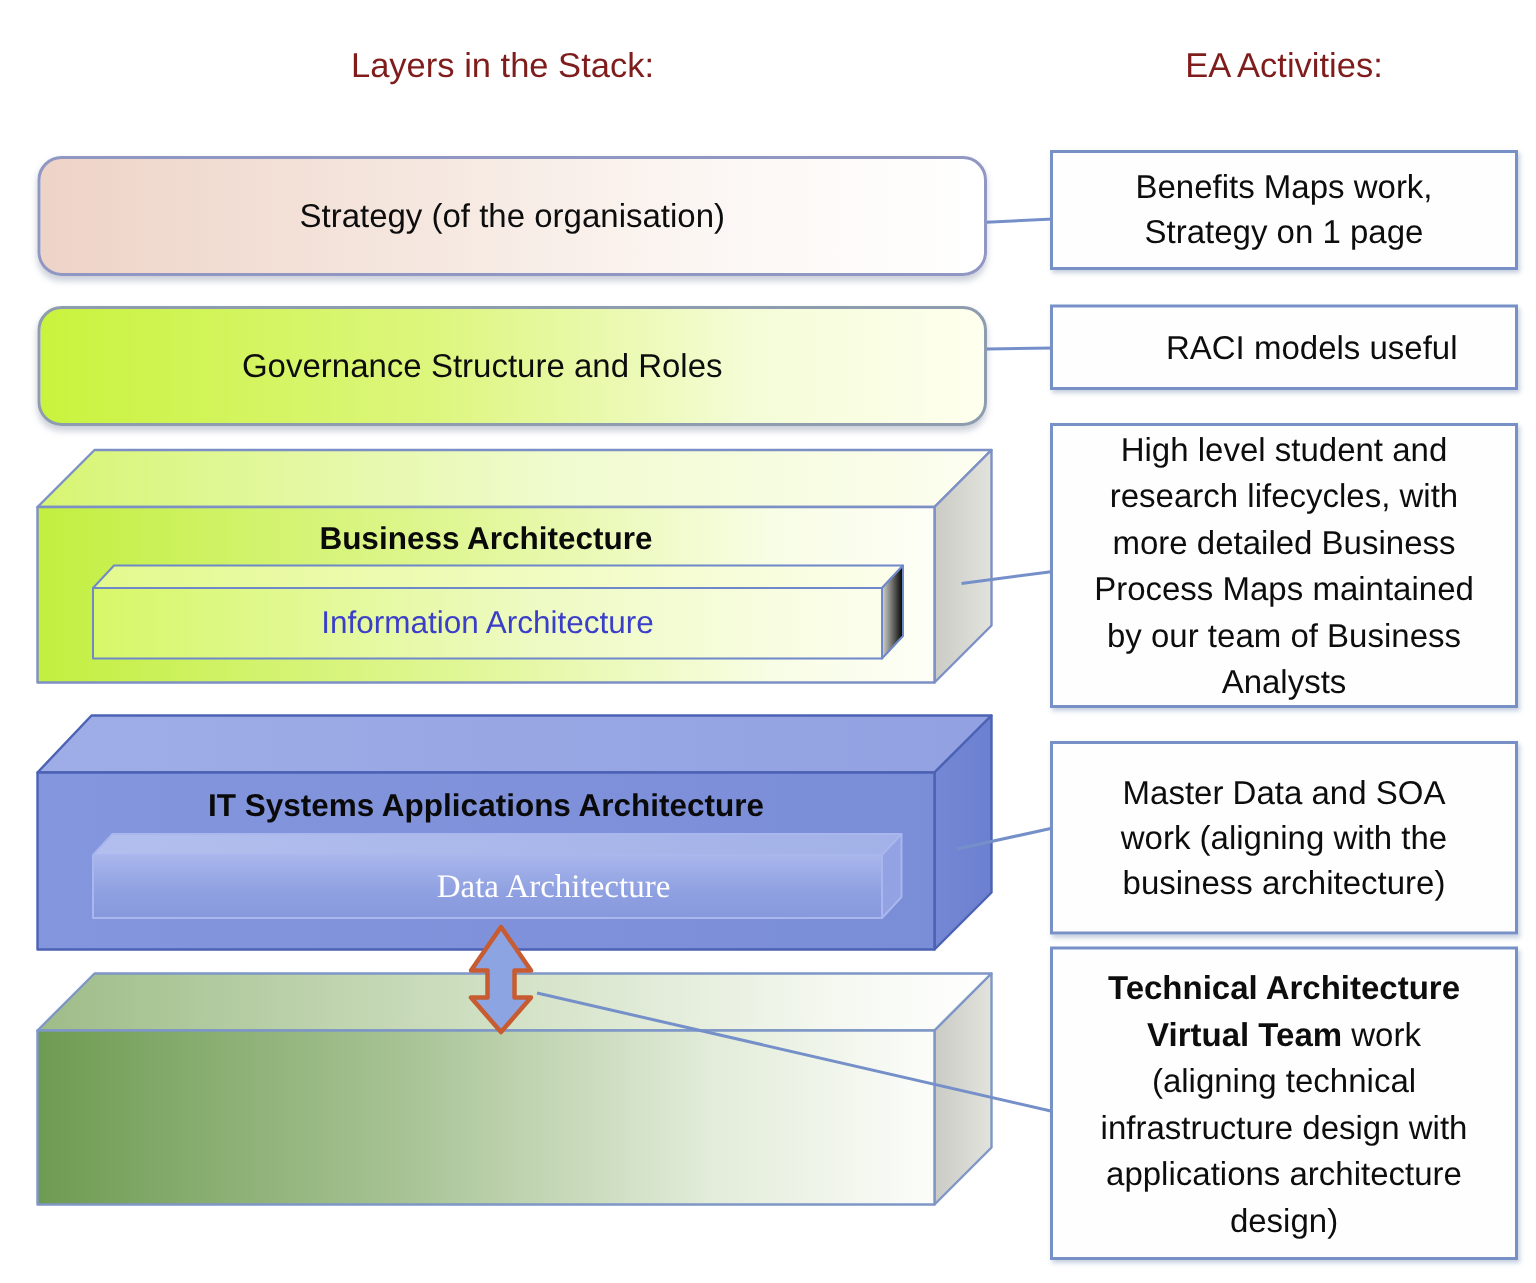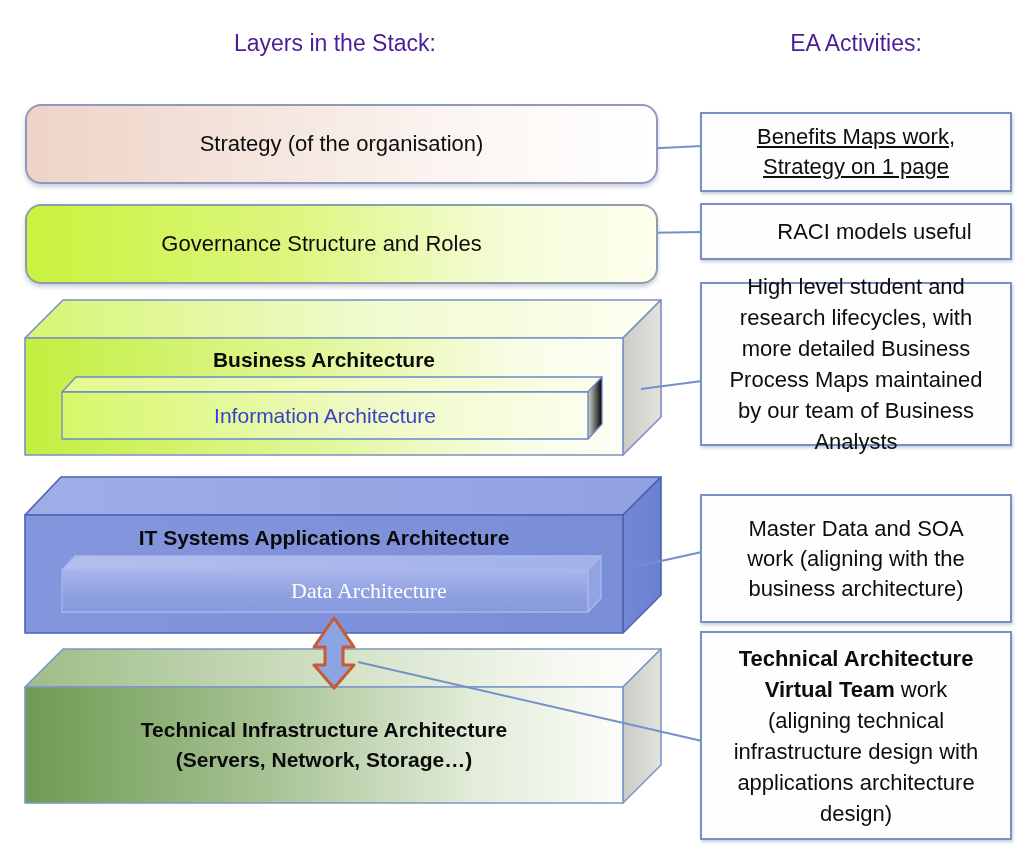--- a/index.html
+++ b/index.html
@@ -2,21 +2,21 @@
 <html><head>
 <meta charset="utf-8">
 <style>
   html,body { margin:0; padding:0; background:#ffffff; }
   #canvas {
     position:relative; width:1024px; height:855px; overflow:hidden;
     background:#ffffff; font-family:"Liberation Sans", sans-serif; color:#111;
   }
   .abs { position:absolute; }
   .center-flex { display:flex; align-items:center; justify-content:center; text-align:center; }
-  .hdr { font-size:23px; color:#4c1d95; }
+  .hdr { font-size:23px; color:#7f1d1d; }
   #svg-layer { position:absolute; left:0; top:0; width:1024px; height:855px; }
 
   
   .pill {
     position:absolute; left:25px; width:633px; height:80px;
     border:2.5px solid #9097c2; border-radius:16px; box-sizing:border-box;
     box-shadow:0 3px 4px rgba(110,120,150,0.35);
   }
   #pill-strategy {
     top:104px;
@@ -166,35 +166,31 @@
 
   <div id="pill-governance" class="pill"></div>
   <div class="abs center-flex layer-label" style="left:25px; top:204px; width:593px; height:80px;">Governance Structure and Roles</div>
 
   <div id="info-label" class="abs center-flex" style="left:62px; top:392px; width:526px; height:47px;">Information Architecture</div>
   <div class="abs center-flex layer-title" style="left:25px; top:346px; width:598px; height:28px;">Business Architecture</div>
 
   <div class="abs center-flex layer-title" style="left:25px; top:524px; width:598px; height:28px;">IT Systems Applications Architecture</div>
   <div id="data-label" class="abs center-flex" style="left:62px; top:569px; width:526px; height:43px;padding-left:44px;">Data Architecture</div>
 
-  <div id="tech-title" class="abs center-flex layer-title" style="left:25px; top:710px; width:598px; height:70px; flex-direction:column;">
-    <div>Technical Infrastructure Architecture</div>
-    <div>(Servers, Network, Storage…)</div>
-  </div>
-
-  <div id="activity-1" class="activity-box" style="top:112px; height:80px;text-decoration:underline;">
+
+  <div id="activity-1" class="activity-box" style="top:100px; height:80px;">
     <div>Benefits Maps work,</div>
     <div>Strategy on 1 page</div>
   </div>
 
   <div id="activity-2" class="activity-box" style="top:203px; height:57px;padding-left:37px;">
     <div>RACI models useful</div>
   </div>
 
-  <div id="activity-3" class="activity-box" style="top:282px; height:164px; padding:0 20px;">
+  <div id="activity-3" class="activity-box" style="top:282px; height:190px; padding:0 20px;">
     <div>High level student and research lifecycles, with more detailed Business Process Maps maintained by our team of Business Analysts</div>
   </div>
 
   <div id="activity-4" class="activity-box" style="top:494px; height:129px; padding:0 24px;">
     <div>Master Data and SOA work (aligning with the business architecture)</div>
   </div>
 
   <div id="activity-5" class="activity-box" style="top:631px; height:209px; padding:0 24px;">
     <div>
       <span class="bold">Technical Architecture Virtual Team</span><span> work (aligning technical infrastructure design with applications architecture design)</span>

